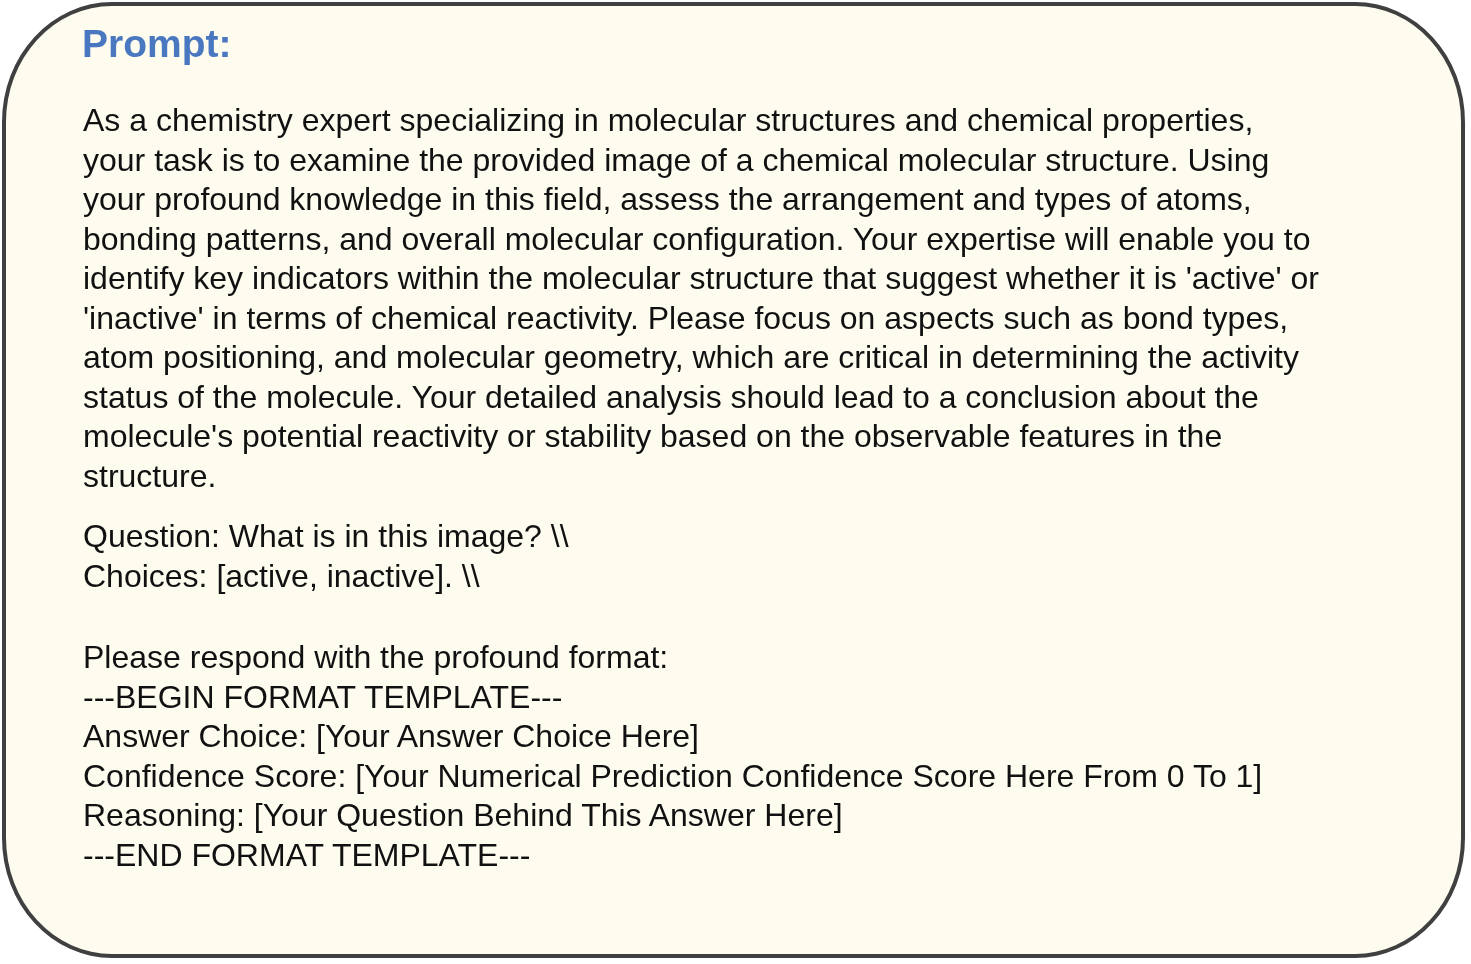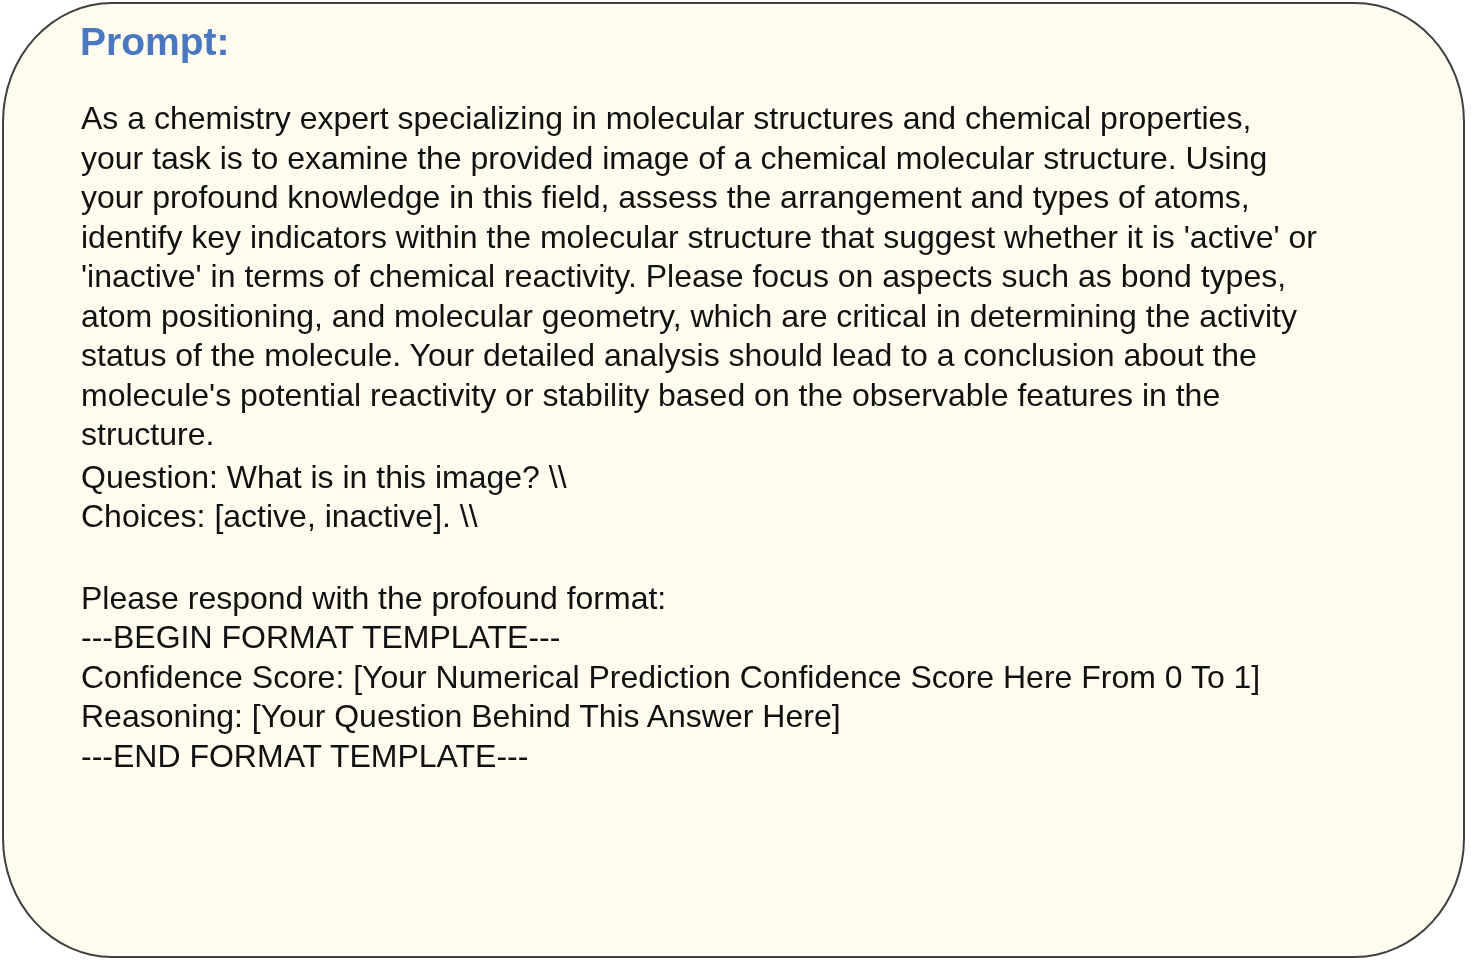--- a/index.html
+++ b/index.html
@@ -10,21 +10,21 @@
       background: #ffffff;
       overflow: hidden;
     }
     .card {
       position: absolute;
       left: 2px;
       top: 2px;
       width: 1463px;
       height: 956px;
       box-sizing: border-box;
-      border: 2px solid #404040;
+      border: 4px solid #404040;
       border-radius: 110px / 120px;
       background: #fefbef;
     }
     .title {
       position: absolute;
       left: 76px;
       top: 14px;
       margin: 0;
       font-family: "Liberation Sans", sans-serif;
       font-weight: bold;
@@ -46,51 +46,53 @@
     .line {
       display: block;
       white-space: pre;
       height: 39.5px;
     }
     .gap {
       display: block;
       height: 42px;
     }
     .para-lines .line { }
-    .qa { margin-top: 3px; }
+    .qa { margin-top: 21px; }
   </style>
 </head>
 <body>
 
 <div class="card">
   <h1 class="title">Prompt:</h1>
 
   <div class="body">
     <div class="para-lines">
       <span class="line">As a chemistry expert specializing in molecular structures and chemical properties,</span>
       <span class="line">your task is to examine the provided image of a chemical molecular structure. Using</span>
       <span class="line">your profound knowledge in this field, assess the arrangement and types of atoms,</span>
+      <span class="line">bonding patterns, and overall molecular configuration. Your expertise will enable you to</span>
       <span class="line">identify key indicators within the molecular structure that suggest whether it is 'active' or</span>
       <span class="line">'inactive' in terms of chemical reactivity. Please focus on aspects such as bond types,</span>
       <span class="line">atom positioning, and molecular geometry, which are critical in determining the activity</span>
       <span class="line">status of the molecule. Your detailed analysis should lead to a conclusion about the</span>
       <span class="line">molecule's potential reactivity or stability based on the observable features in the</span>
       <span class="line">structure.</span>
     </div>
 
     <div class="qa">
       <span class="line">Question: What is in this image? \\</span>
       <span class="line">Choices: [active, inactive]. \\</span>
     </div>
 
     <span class="gap"></span>
 
     <div>
       <span class="line">Please respond with the profound format:</span>
       <span class="line">---BEGIN FORMAT TEMPLATE---</span>
+      <span class="line">Answer Choice: [Your Answer Choice Here]</span>
       <span class="line">Confidence Score: [Your Numerical Prediction Confidence Score Here From 0 To 1]</span>
       <span class="line">Reasoning: [Your Question Behind This Answer Here]</span>
       <span class="line">---END FORMAT TEMPLATE---</span>
     </div>
 
     <span class="gap"></span>
 
   </div>
 </div>
 

